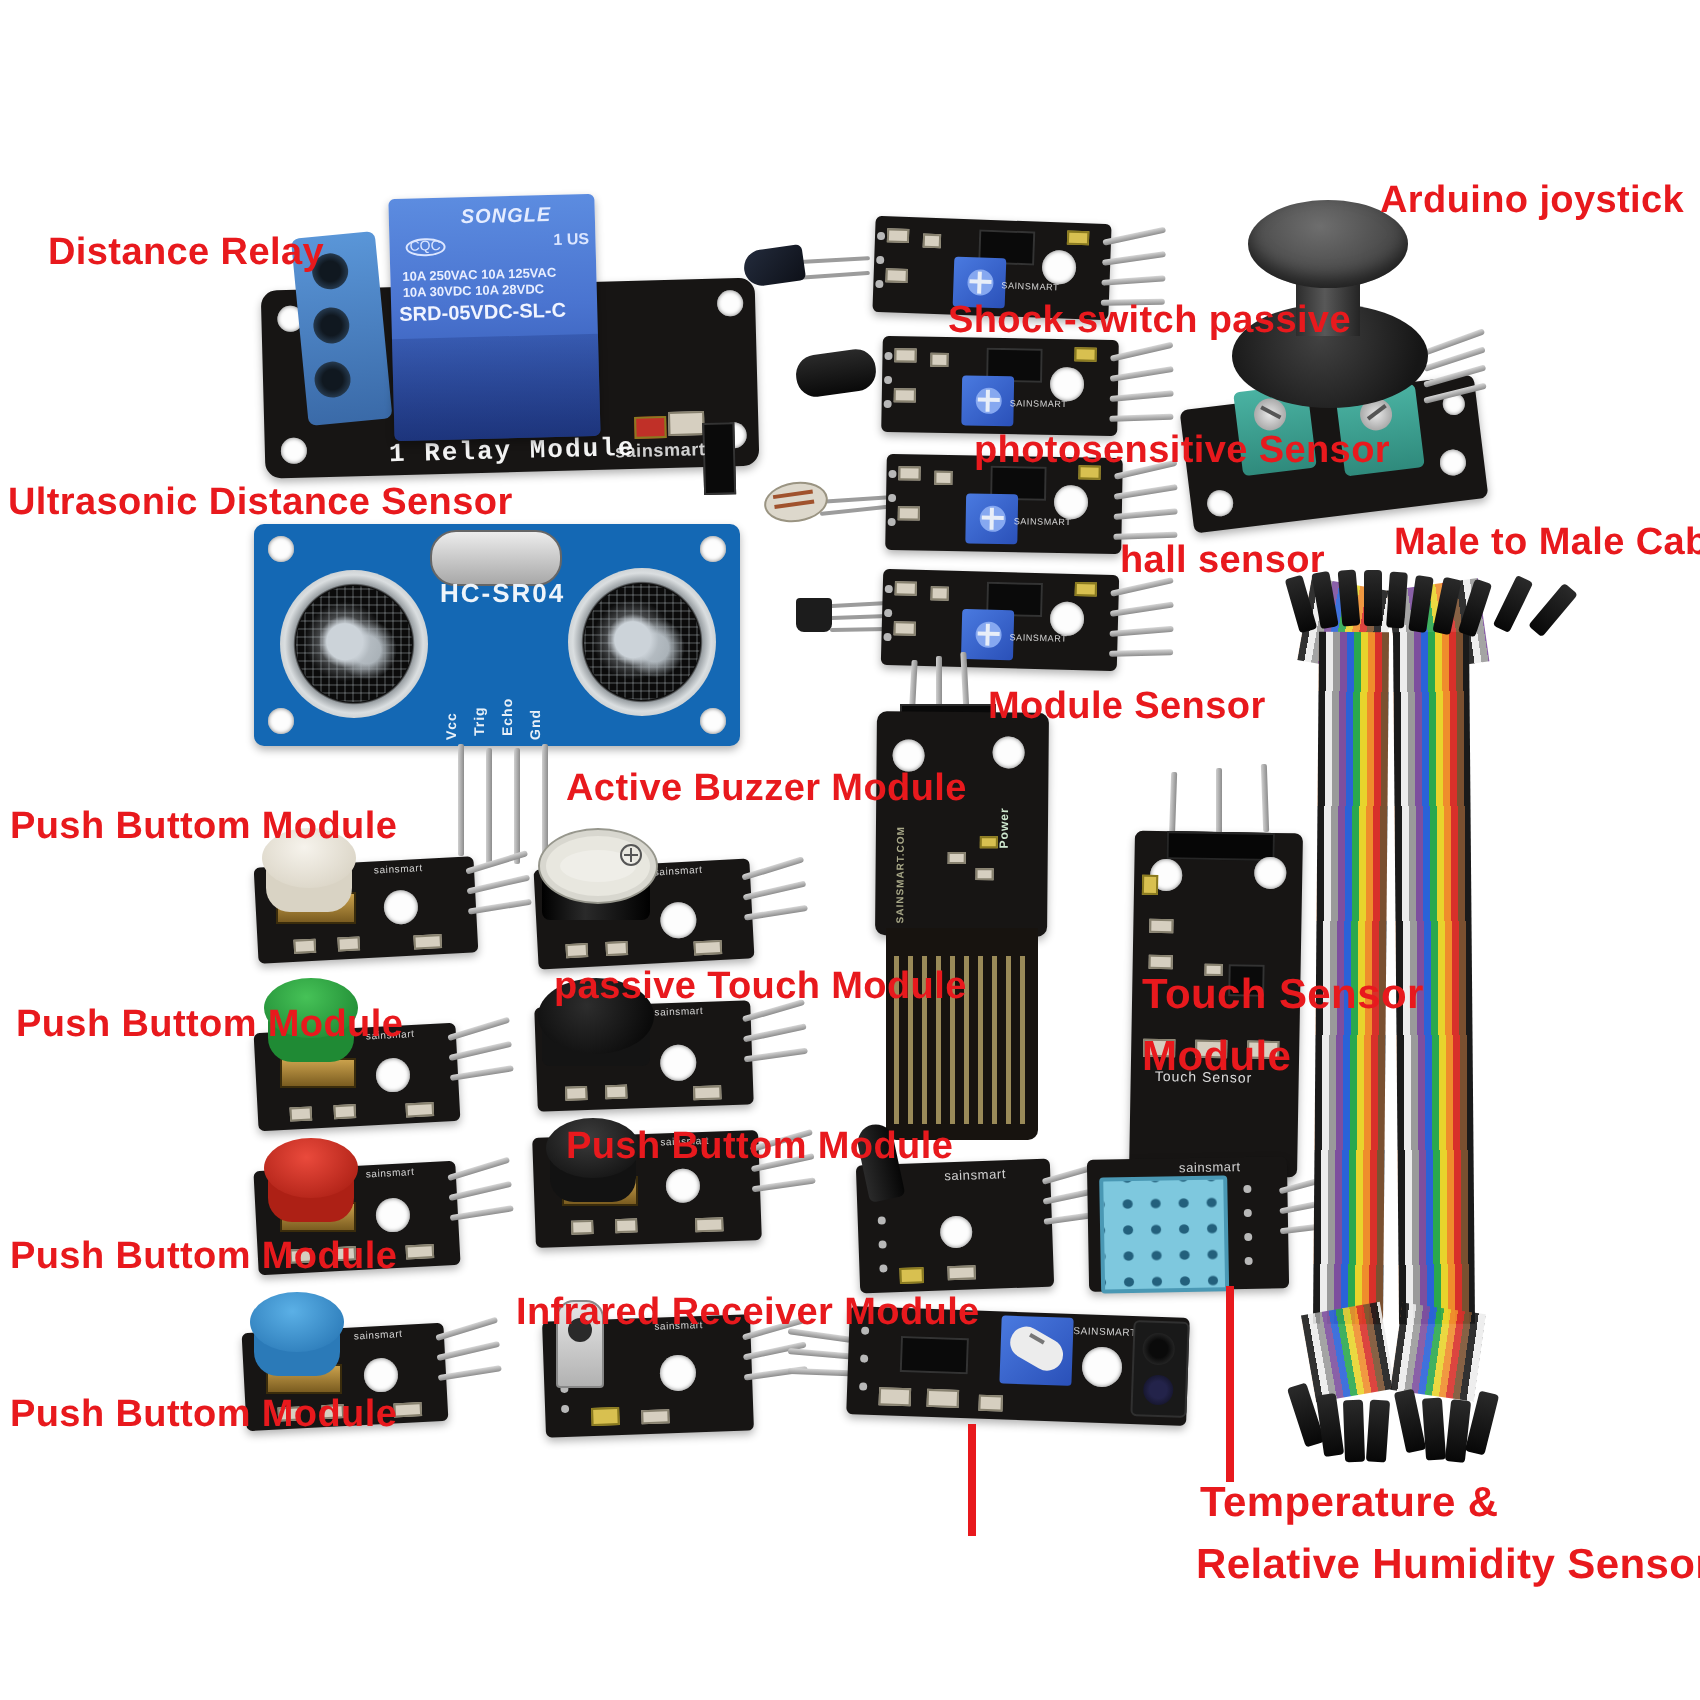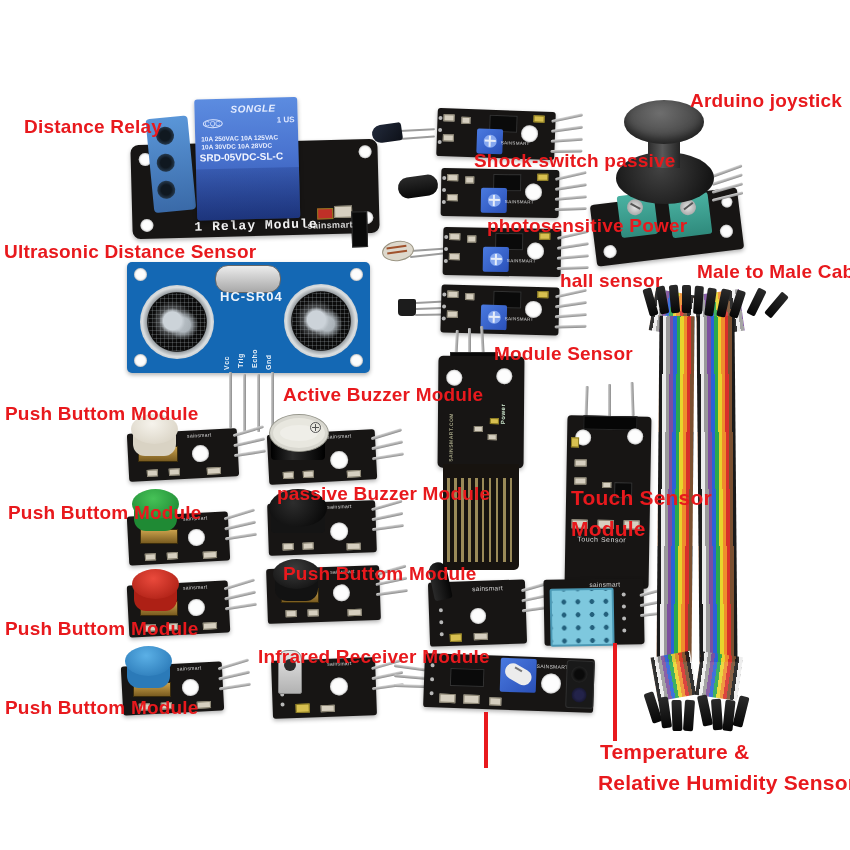--- a/index.html
+++ b/index.html
@@ -525,28 +525,28 @@
     <i class="conn connb" style="left:84px;top:418px;transform:rotate(6deg);"></i>
     <i class="conn connb" style="left:96px;top:414px;transform:rotate(14deg);"></i>
   </div>
 
   <div class="leader" style="left:484px;top:712px;height:56px;"></div>
   <div class="leader" style="left:613px;top:643px;height:98px;"></div>
 
   <span class="lbl" style="left:24px;top:116px;">Distance Relay</span>
   <span class="lbl" style="left:690px;top:90px;">Arduino joystick</span>
   <span class="lbl" style="left:474px;top:150px;">Shock-switch passive</span>
-  <span class="lbl" style="left:487px;top:215px;">photosensitive Power</span>
+  <span class="lbl" style="left:487px;top:215px;">photosensitive Sensor</span>
   <span class="lbl" style="left:4px;top:241px;">Ultrasonic Distance Sensor</span>
   <span class="lbl" style="left:560px;top:270px;">hall sensor</span>
   <span class="lbl" style="left:697px;top:261px;">Male to Male Cable</span>
   <span class="lbl" style="left:494px;top:343px;">Module Sensor</span>
   <span class="lbl" style="left:5px;top:403px;">Push Buttom Module</span>
   <span class="lbl" style="left:283px;top:384px;">Active Buzzer Module</span>
-  <span class="lbl" style="left:277px;top:483px;">passive Buzzer Module</span>
+  <span class="lbl" style="left:277px;top:483px;">passive Touch Module</span>
   <span class="lbl" style="left:8px;top:502px;">Push Buttom Module</span>
   <span class="lbl" style="left:283px;top:563px;">Push Buttom Module</span>
   <span class="lbl big" style="left:571px;top:486px;">Touch Sensor</span>
   <span class="lbl big" style="left:571px;top:517px;">Module</span>
   <span class="lbl" style="left:5px;top:618px;">Push Buttom Module</span>
   <span class="lbl" style="left:258px;top:646px;">Infrared Receiver Module</span>
   <span class="lbl" style="left:5px;top:697px;">Push Buttom Module</span>
   <span class="lbl big" style="left:600px;top:740px;">Temperature &amp;</span>
   <span class="lbl big" style="left:598px;top:771px;">Relative Humidity Sensor Module</span>
 

